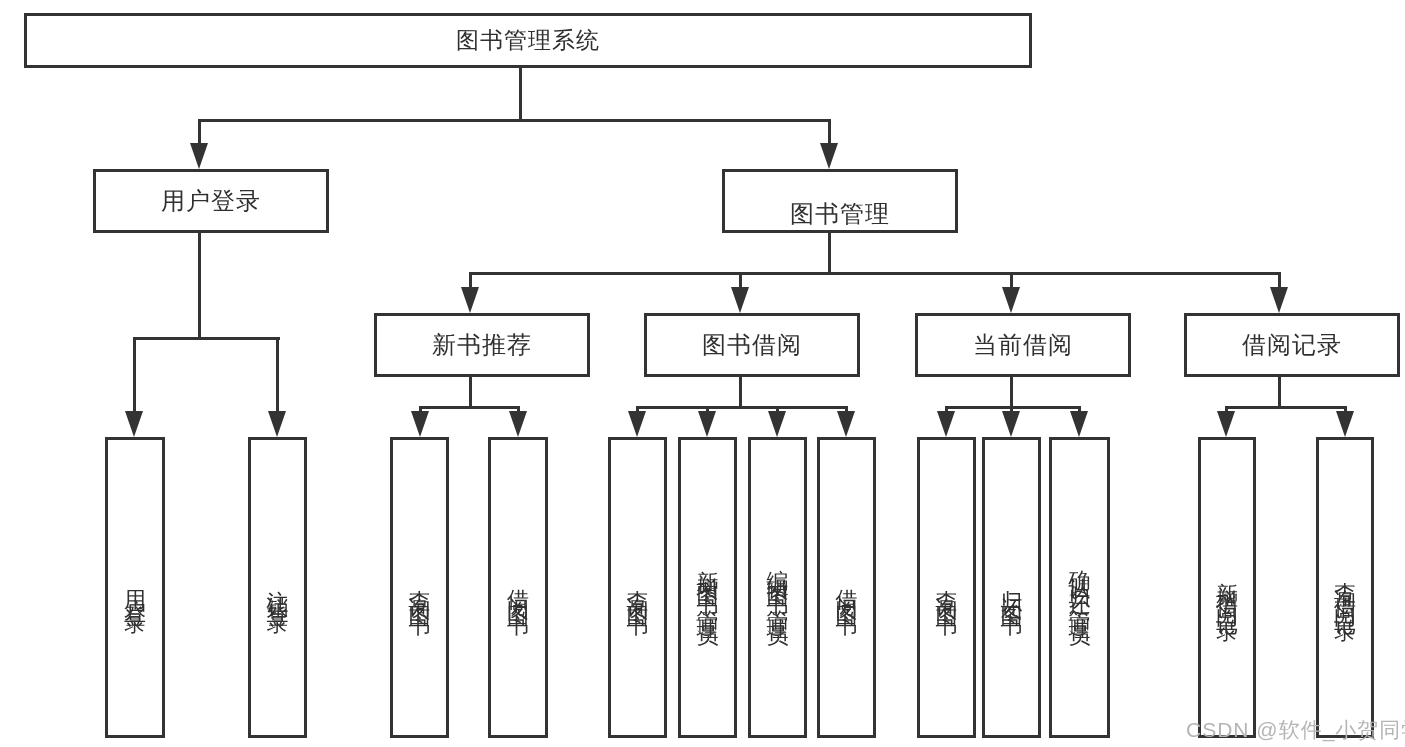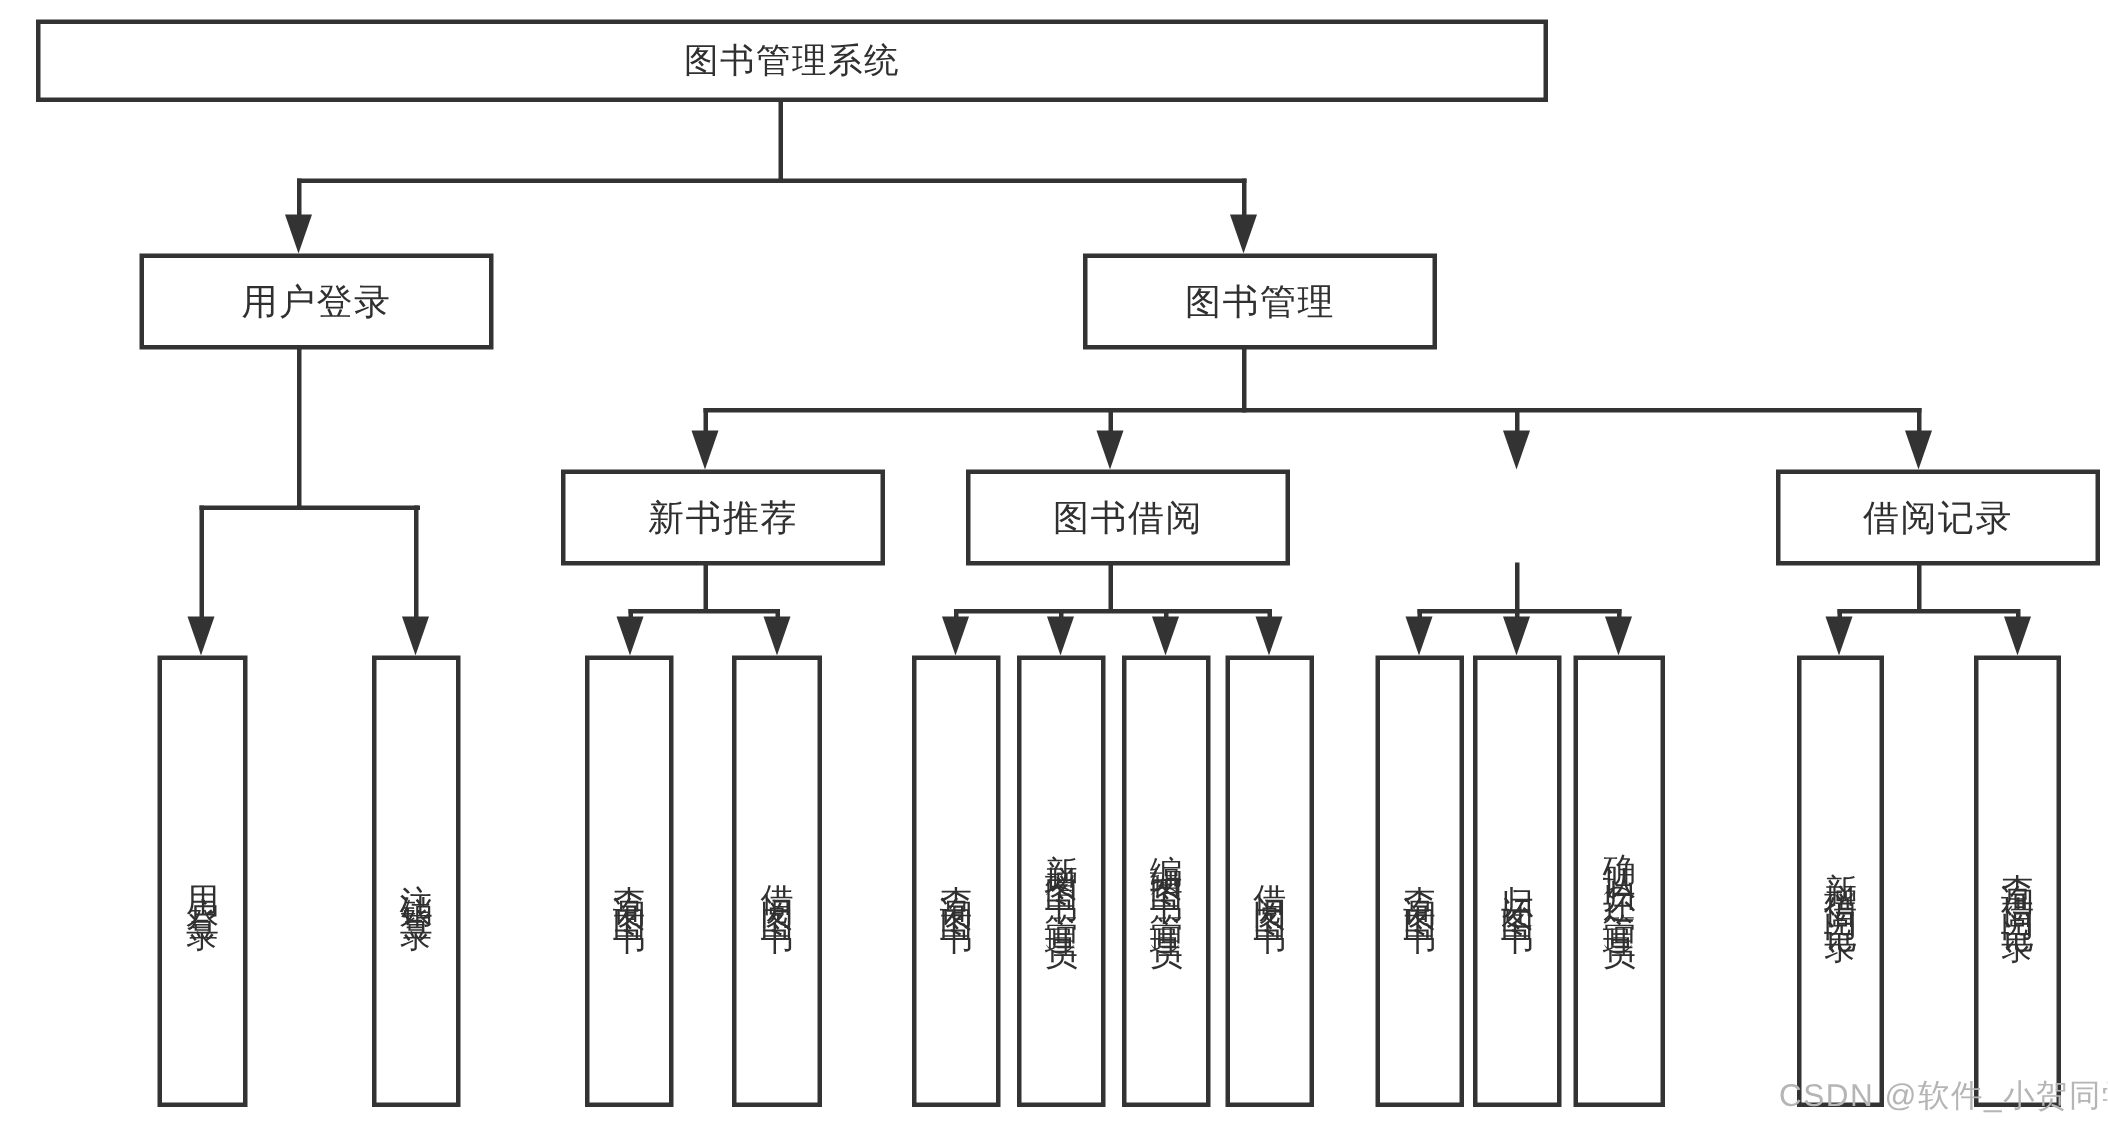--- a/index.html
+++ b/index.html
@@ -63,21 +63,21 @@
   <div class="vline" style="left:519px;top:66px;height:56px;"></div>
   <div class="hline" style="left:198px;top:119px;width:633px;"></div>
   <div class="vline" style="left:198px;top:119px;height:26px;"></div>
   <div class="ahead" style="left:190px;top:143px;"></div>
   <div class="vline" style="left:828px;top:119px;height:26px;"></div>
   <div class="ahead" style="left:820px;top:143px;"></div>
 
   <div class="box hnode" style="left:81px;top:169px;width:236px;height:64px;">
     <span>用户登录</span>
   </div>
-  <div class="box hnode" style="left:710px;top:169px;width:236px;height:64px;">
+  <div class="box hnode" style="left:710px;top:169px;width:236px;height:64px;align-items:flex-end;">
     <span>图书管理</span>
   </div>
 
   <div class="vline" style="left:198px;top:231px;height:108px;"></div>
   <div class="hline" style="left:133px;top:337px;width:147px;"></div>
   <div class="vline" style="left:133px;top:337px;height:76px;"></div>
   <div class="ahead" style="left:125px;top:411px;"></div>
   <div class="vline" style="left:276px;top:337px;height:76px;"></div>
   <div class="ahead" style="left:268px;top:411px;"></div>
 
@@ -90,20 +90,23 @@
   <div class="vline" style="left:1010px;top:272px;height:17px;"></div>
   <div class="ahead" style="left:1002px;top:287px;"></div>
   <div class="vline" style="left:1278px;top:272px;height:17px;"></div>
   <div class="ahead" style="left:1270px;top:287px;"></div>
 
   <div class="box hnode" style="left:632px;top:313px;width:216px;height:64px;">
     <span>图书借阅</span>
   </div>
   <div class="box hnode" style="left:362px;top:313px;width:216px;height:64px;">
     <span>新书推荐</span>
+  </div>
+  <div class="box hnode" style="left:903px;top:313px;width:216px;height:64px;">
+    <span>当前借阅</span>
   </div>
   <div class="box hnode" style="left:1172px;top:313px;width:216px;height:64px;">
     <span>借阅记录</span>
   </div>
 
   <div class="vline" style="left:469px;top:375px;height:33px;"></div>
   <div class="hline" style="left:419px;top:406px;width:101px;"></div>
   <div class="vline" style="left:419px;top:406px;height:10px;"></div>
   <div class="ahead" style="left:411px;top:411px;"></div>
   <div class="vline" style="left:517px;top:406px;height:10px;"></div>

